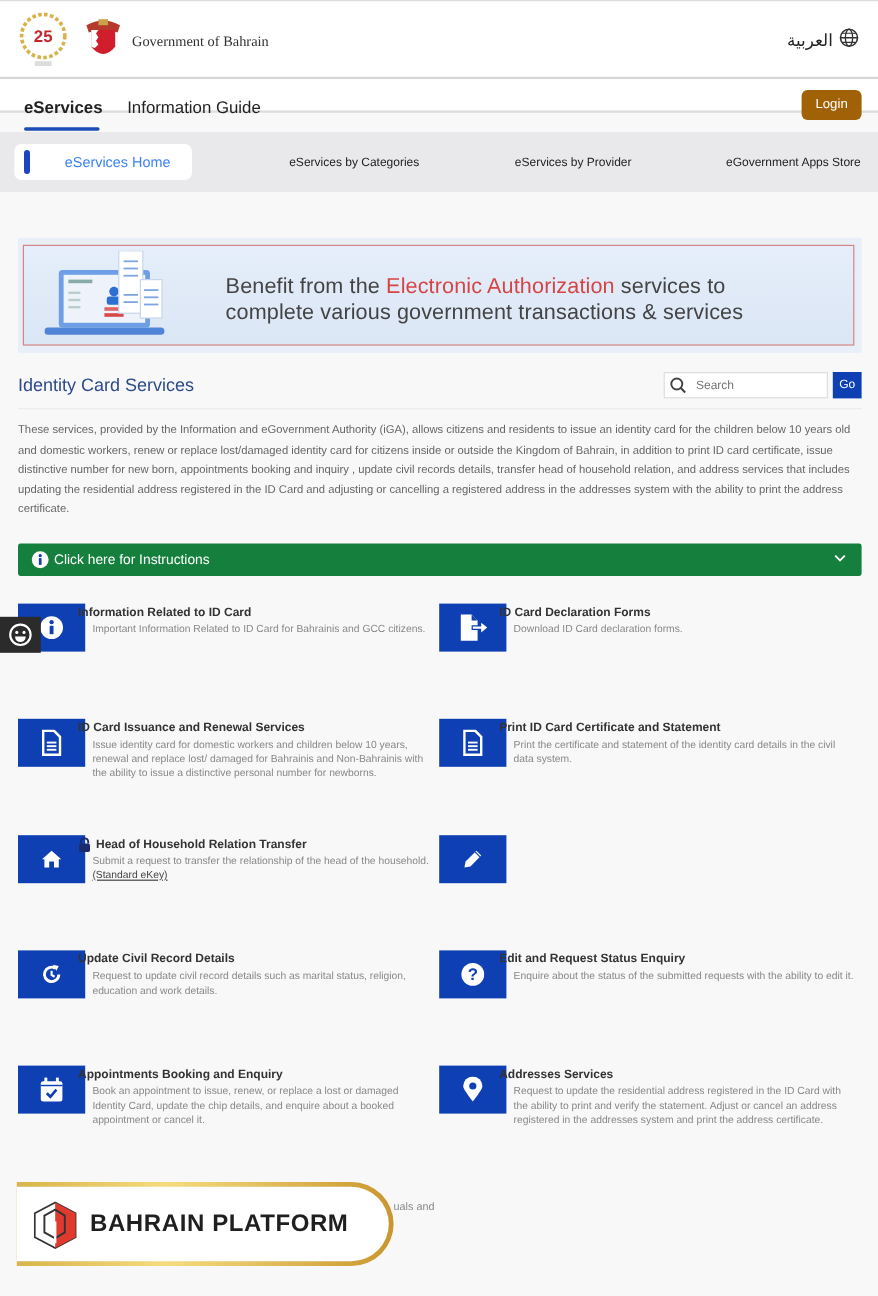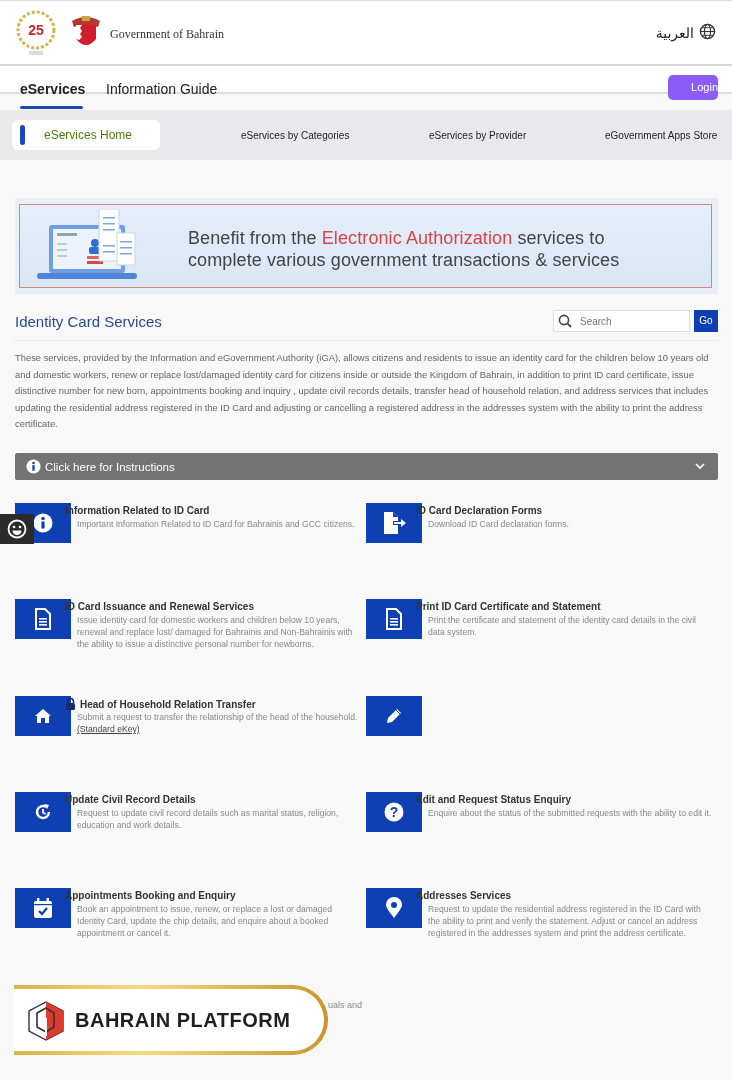--- a/index.html
+++ b/index.html
@@ -6,38 +6,38 @@
   html, body { width: 732px; height: 1080px; overflow: hidden; background: #f8f8f8; font-family: "Liberation Sans", sans-serif; color: #333; }
   .topbar { position: absolute; left: 0; top: 0; width: 732px; height: 66px; background: #fff; border-top: 1px solid #ddd; border-bottom: 2px solid #d6d6d6; }
   .logo25 { position: absolute; left: 15px; top: 9px; width: 42px; height: 48px; }
   .coat { position: absolute; left: 70px; top: 12px; width: 32px; height: 40px; }
   .gov-title { position: absolute; left: 110px; top: 26px; font-family: "Liberation Serif", serif; font-size: 12px; color: #333; }
   .lang { position: absolute; right: 16px; top: 22px; display: flex; align-items: center; gap: 5px; font-size: 14px; color: #222; }
   .navbar { position: absolute; left: 0; top: 66px; width: 732px; height: 28px; background: #fff; border-bottom: 2px solid #ddd; }
   .nav-tab { position: absolute; top: 15px; font-size: 14px; color: #222; }
   .nav-tab.active { font-weight: bold; }
   .nav-underline { position: absolute; left: 20px; top: 40px; width: 63px; height: 3px; background: #1d4bb5; border-radius: 2px; }
-  .login-btn { position: absolute; right: 14px; top: 9px; width: 50px; height: 25px; background: #8b5cf6; color: #fff; font-size: 11px; border: none; border-radius: 5px; text-align: right; line-height: 25px; }
+  .login-btn { position: absolute; right: 14px; top: 9px; width: 50px; height: 25px; background: #a16207; color: #fff; font-size: 11px; border: none; border-radius: 5px; text-align: center; line-height: 25px; }
   .subnav { position: absolute; left: 0; top: 110px; width: 732px; height: 50px; background: #e9e9ec; }
   .subnav-home { position: absolute; left: 12px; top: 10px; width: 148px; height: 30px; background: #fff; border-radius: 6px; display: flex; align-items: center; }
   .subnav-home .bar { width: 5px; height: 20px; background: #1d45c0; border-radius: 3px; margin-left: 8px; }
-  .subnav-home .lbl { margin-left: 19px; font-size: 12px; color: #4d7c0f; }
+  .subnav-home .lbl { margin-left: 29px; font-size: 12px; color: #3b82f6; }
   .subnav-item { position: absolute; top: 20px; font-size: 10px; color: #222; }
   .banner { position: absolute; left: 15px; top: 198px; width: 703px; height: 96px; background: #e8eff9; }
   .banner-inner { position: absolute; left: 4px; top: 6px; width: 693px; height: 84px; border: 1px solid #d48484; background: linear-gradient(180deg, #e5eefa 0%, #dbe6f5 100%); }
   .banner-illu { position: absolute; left: 17px; top: 4px; width: 104px; height: 76px; }
   .banner-text { position: absolute; left: 168px; top: 22px; font-size: 18px; color: #444; line-height: 22px; letter-spacing: 0.1px; }
   .banner-text .hl { color: #d64545; }
   .section-title { position: absolute; left: 15px; top: 313px; font-size: 15px; color: #2c4a8c; }
   .search-box { position: absolute; left: 553px; top: 310px; width: 137px; height: 22px; background: #fff; border: 1px solid #ddd; display: flex; align-items: center; }
   .search-box input { border: none; outline: none; font-size: 10px; color: #999; background: transparent; width: 100px; margin-left: 8px; font-family: "Liberation Sans", sans-serif; }
   .go-btn { position: absolute; left: 694px; top: 310px; width: 24px; height: 22px; background: #0e40b3; color: #fff; font-size: 10px; border: none; text-align: center; line-height: 22px; }
   .sep { position: absolute; left: 15px; top: 340px; width: 703px; height: 1px; background: #ececec; }
   .desc { position: absolute; left: 15px; top: 350px; width: 705px; font-size: 9.4px; line-height: 16.6px; color: #666; }
-  .instr { position: absolute; left: 15px; top: 453px; width: 703px; height: 27px; background: #737373; color: #fff; display: flex; align-items: center; border-radius: 2px; }
+  .instr { position: absolute; left: 15px; top: 453px; width: 703px; height: 27px; background: #15803d; color: #fff; display: flex; align-items: center; border-radius: 2px; }
   .instr .txt { font-size: 11.5px; margin-left: 4px; }
   .instr .chev { position: absolute; right: 12px; top: 5px; }
   .card { position: absolute; width: 350px; height: 60px; }
   .card .ico { position: absolute; left: 0; top: 0; width: 56px; height: 40px; background: #0e40b3; display: flex; align-items: center; justify-content: center; }
   .card .title { position: absolute; left: 50px; top: 2px; font-size: 10px; font-weight: bold; color: #333; display: flex; align-items: center; gap: 4px; }
   .card .sub { position: absolute; left: 62px; top: 15px; width: 285px; font-size: 8.6px; line-height: 12px; color: #888; }
   .card .sub a { color: #444; text-decoration: underline; }
   .feedback { position: absolute; left: 0; top: 514px; width: 34px; height: 30px; background: #2b2b2b; display: flex; align-items: center; justify-content: center; }
   .bp { position: absolute; left: 14px; top: 985px; width: 314px; height: 70px; border-radius: 0 36px 36px 0; background: linear-gradient(90deg, #d9b44a, #f4dc7e 40%, #c9962e 100%); padding: 4px 4px 4px 0; }
   .bp-inner { width: 100%; height: 100%; background: #fff; border-radius: 0 32px 32px 0; position: relative; }

